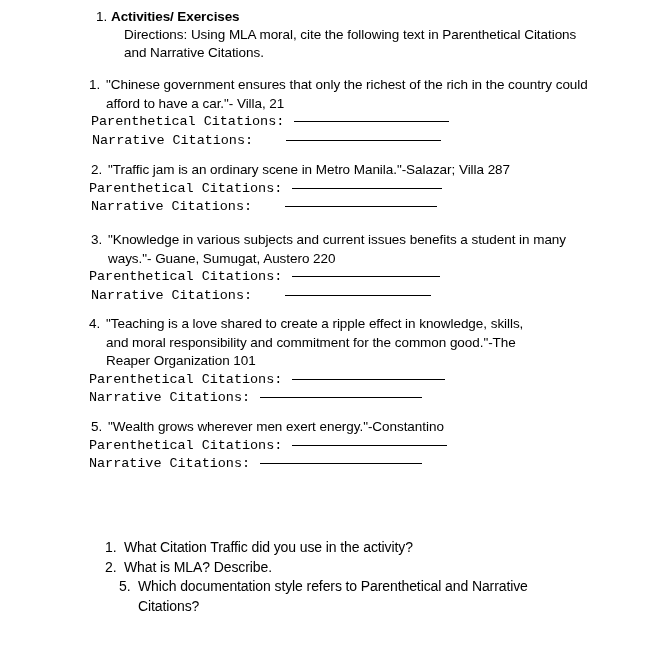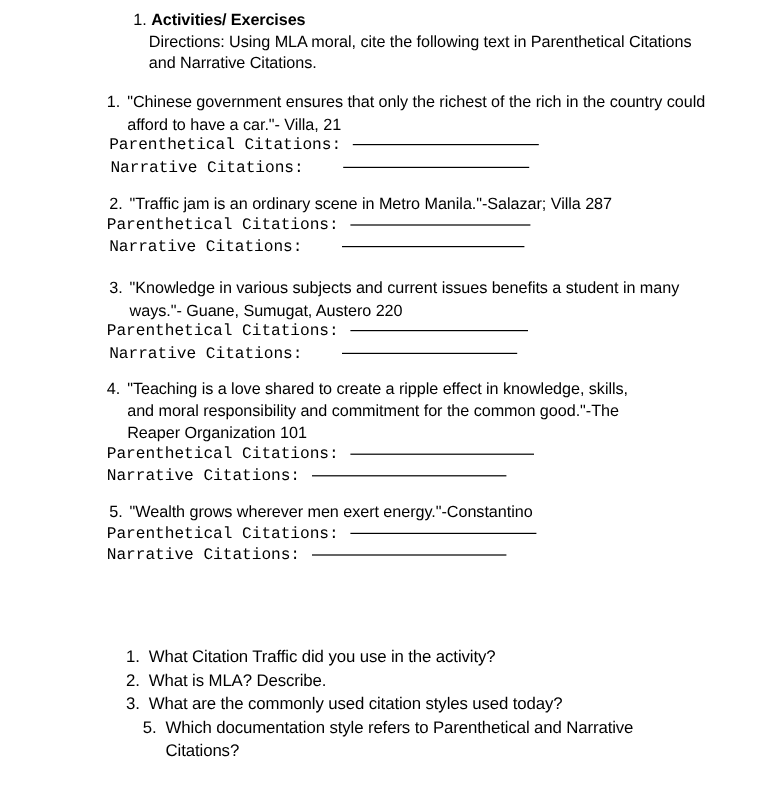--- a/index.html
+++ b/index.html
@@ -112,21 +112,21 @@
     display: inline-block;
     width: 19px;
     margin-left: -19px;
   }
 </style>
 </head>
 <body>
 
 <div class="page">
 
-  <div class="section-heading" style="left:111px; top:8px;">
+  <div class="section-heading" style="left:96px; top:8px;">
     <span class="num">1.</span>
     <span class="title">Activities/ Exercises</span>
   </div>
 
   <div class="directions" style="left:124px; top:26px;">Directions: Using MLA moral, cite the following text in Parenthetical Citations and Narrative Citations.</div>
 
   <div class="item" style="left:89px; top:76px; width:510px;">
     <span class="quote">
       <span class="marker">1.</span><span class="body">"Chinese government ensures that only the richest of the rich in the country could afford to have a car."- Villa, 21</span>
     </span>
@@ -197,21 +197,18 @@
   </div>
 
 
   <div class="guide-list" style="left:105px; top:538px;">
     <span class="q">
       <span class="marker">1.</span><span>What Citation Traffic did you use in the activity?</span>
     </span>
     <span class="q">
       <span class="marker">2.</span><span>What is MLA? Describe.</span>
     </span>
-    <span class="q">
-      <span class="marker">3.</span><span>What are the commonly used citation styles used today?</span>
-    </span>
     <span class="q" style="padding-left:26px; margin-left:7px;">
       <span class="marker" style="width:19px; margin-left:-19px;">5.</span><span>Which documentation style refers to Parenthetical and Narrative Citations?</span>
     </span>
   </div>
 
 </div>
 
 </body></html>

